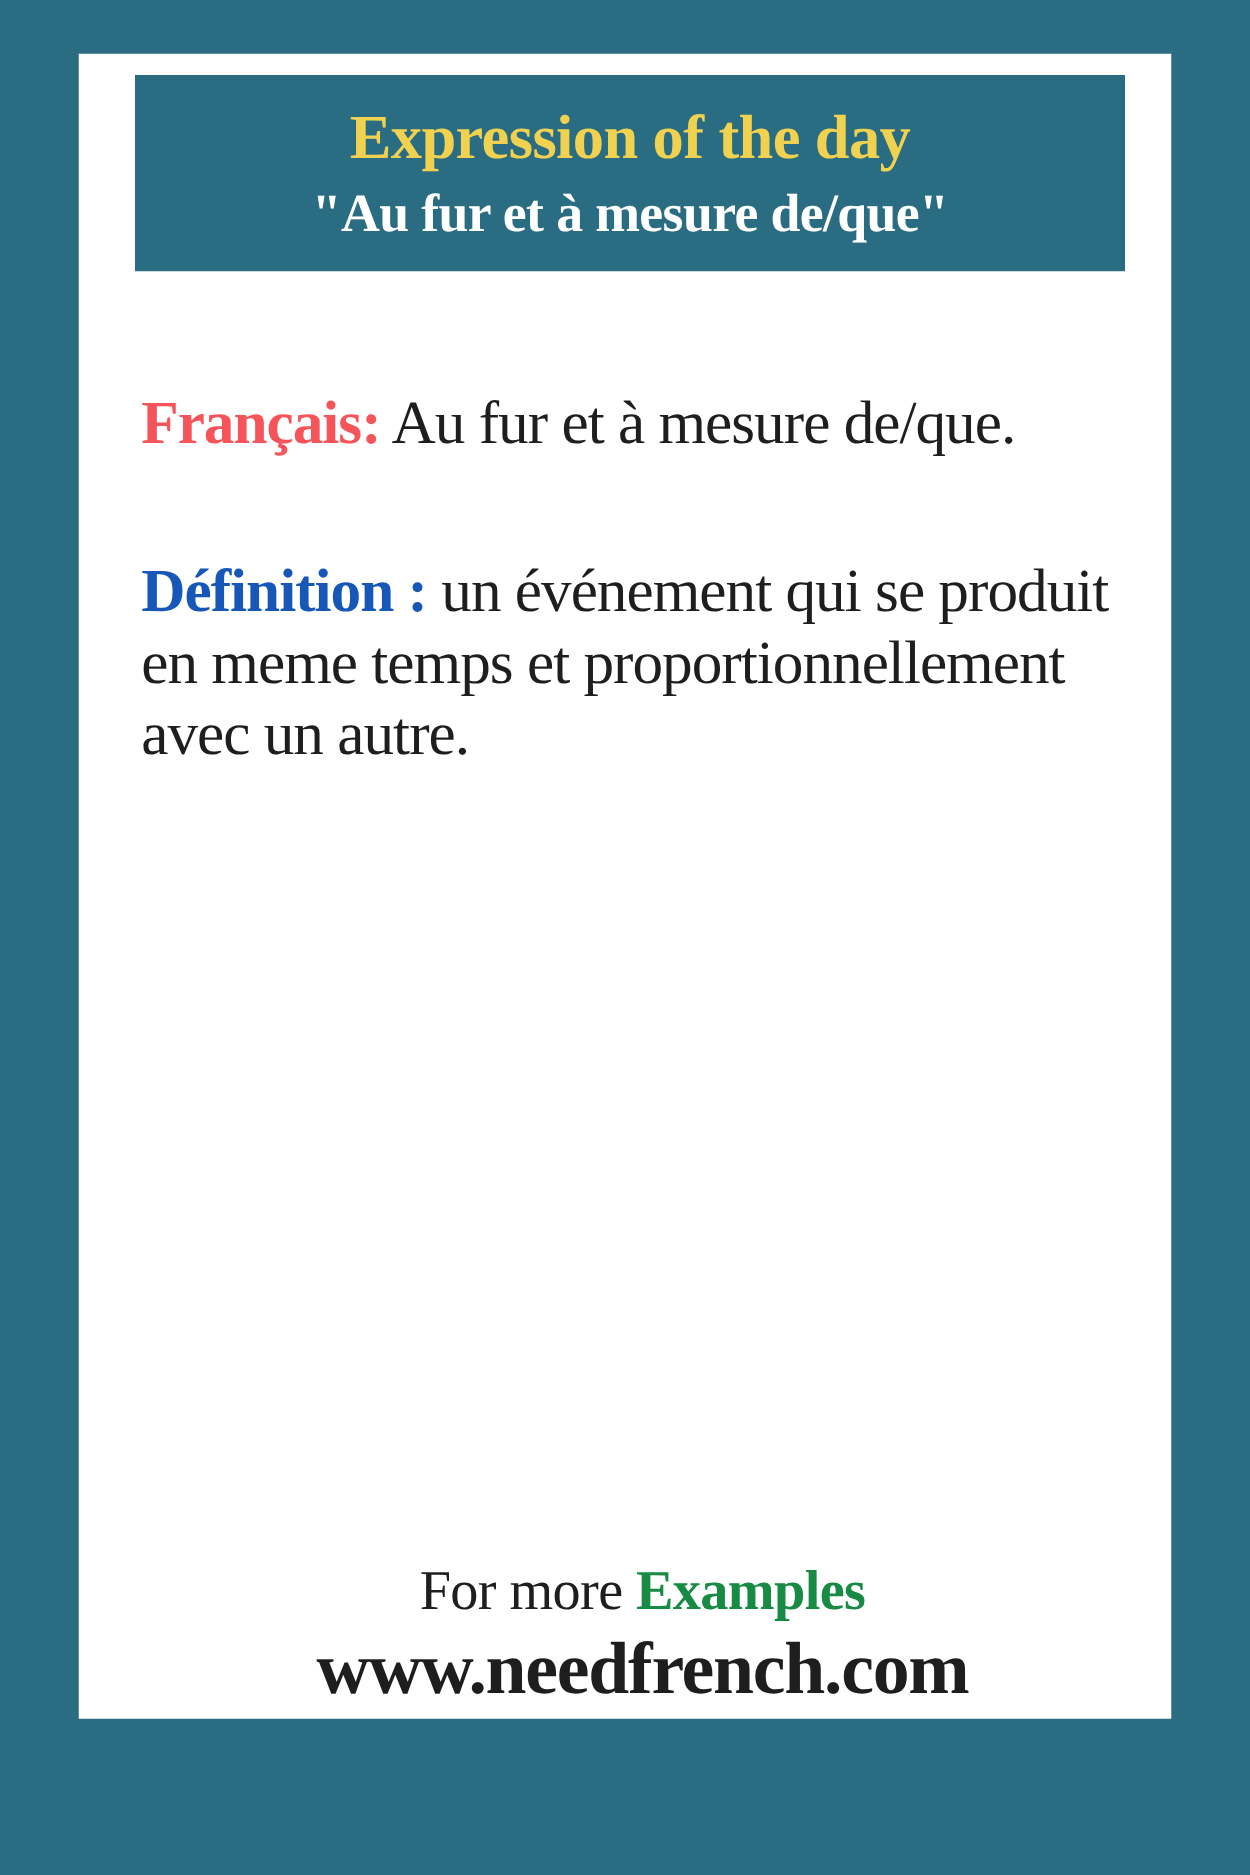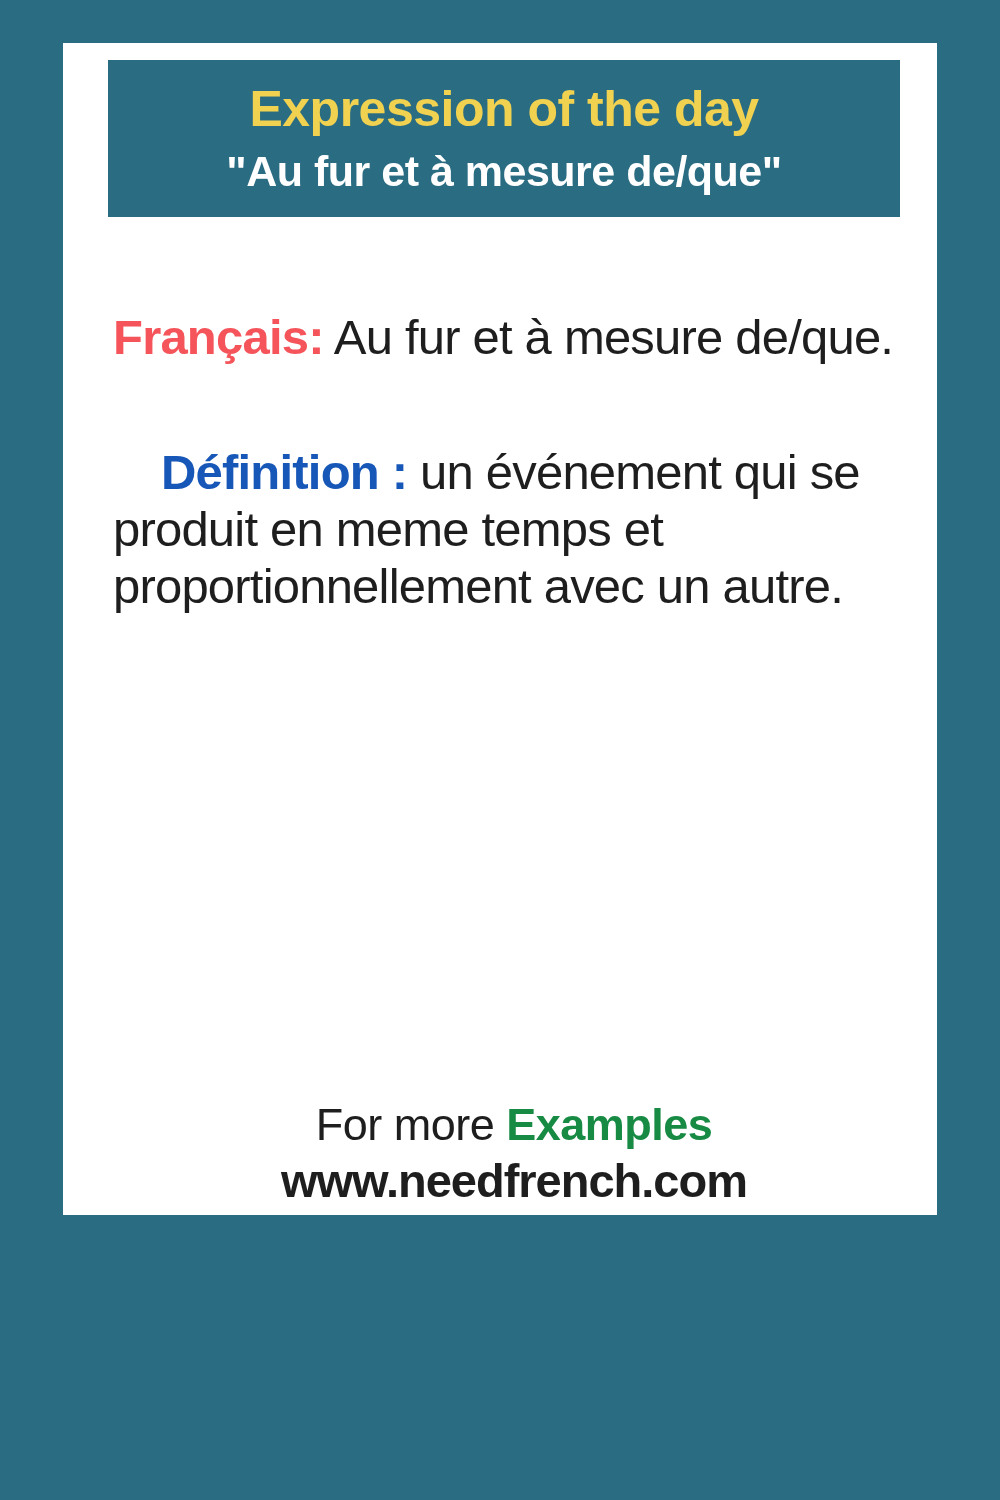--- a/index.html
+++ b/index.html
@@ -6,22 +6,23 @@
   html, body { width: 1000px; height: 1500px; }
   body {
     font-family: "Liberation Sans", sans-serif;
     background: var(--teal, #2A6C82);
     position: relative;
     overflow: hidden;
   }
   .card {
     position: absolute;
     left: 63px; top: 43px;
-    width: 874px; height: 1172px;
+    width: 874px; height: 1332px;
     background: var(--white, #FFFFFF);
+    font-family: Liberation Serif, serif;
   }
   .header {
     margin: 17px 0 0 45px;
     width: 792px; height: 157px;
     background: var(--teal, #2A6C82);
     display: flex; flex-direction: column;
     align-items: center; justify-content: center;
     text-align: center;
   }
   .header-title {
@@ -41,40 +42,40 @@
     color: var(--text, #1E1E1E);
   }
   .entry {
     font-size: 49px;
     line-height: 57px;
     letter-spacing: -0.8px;
     margin-bottom: 78px;
   }
   .entry-label { font-weight: bold; }
   .label-red   { color: var(--red, #F4545A); }
-  .label-blue  { color: var(--blue, #1757B8); margin-left: 48px; }
+  .label-blue  { color: var(--blue, #1757B8); }
   .label-green { color: var(--green, #178A44); }
   .footer {
     position: absolute;
     left: 0; right: 12px; bottom: 8px;
     text-align: center;
     color: var(--text, #1E1E1E);
     padding-left: 40px;
   }
   .footer-more {
     font-size: 45px;
     letter-spacing: -0.5px;
     line-height: 1.25;
   }
   .footer-more .highlight {
     color: var(--green, #178A44);
     font-weight: bold;
   }
   .footer-site {
-    font-size: 47px;
+    font-size: 59px;
     font-weight: bold;
     letter-spacing: -1px;
     line-height: 1.1;
     margin-top: 2px;
   }
 </style>
 </head>
 <body>
 
 <div class="card">

